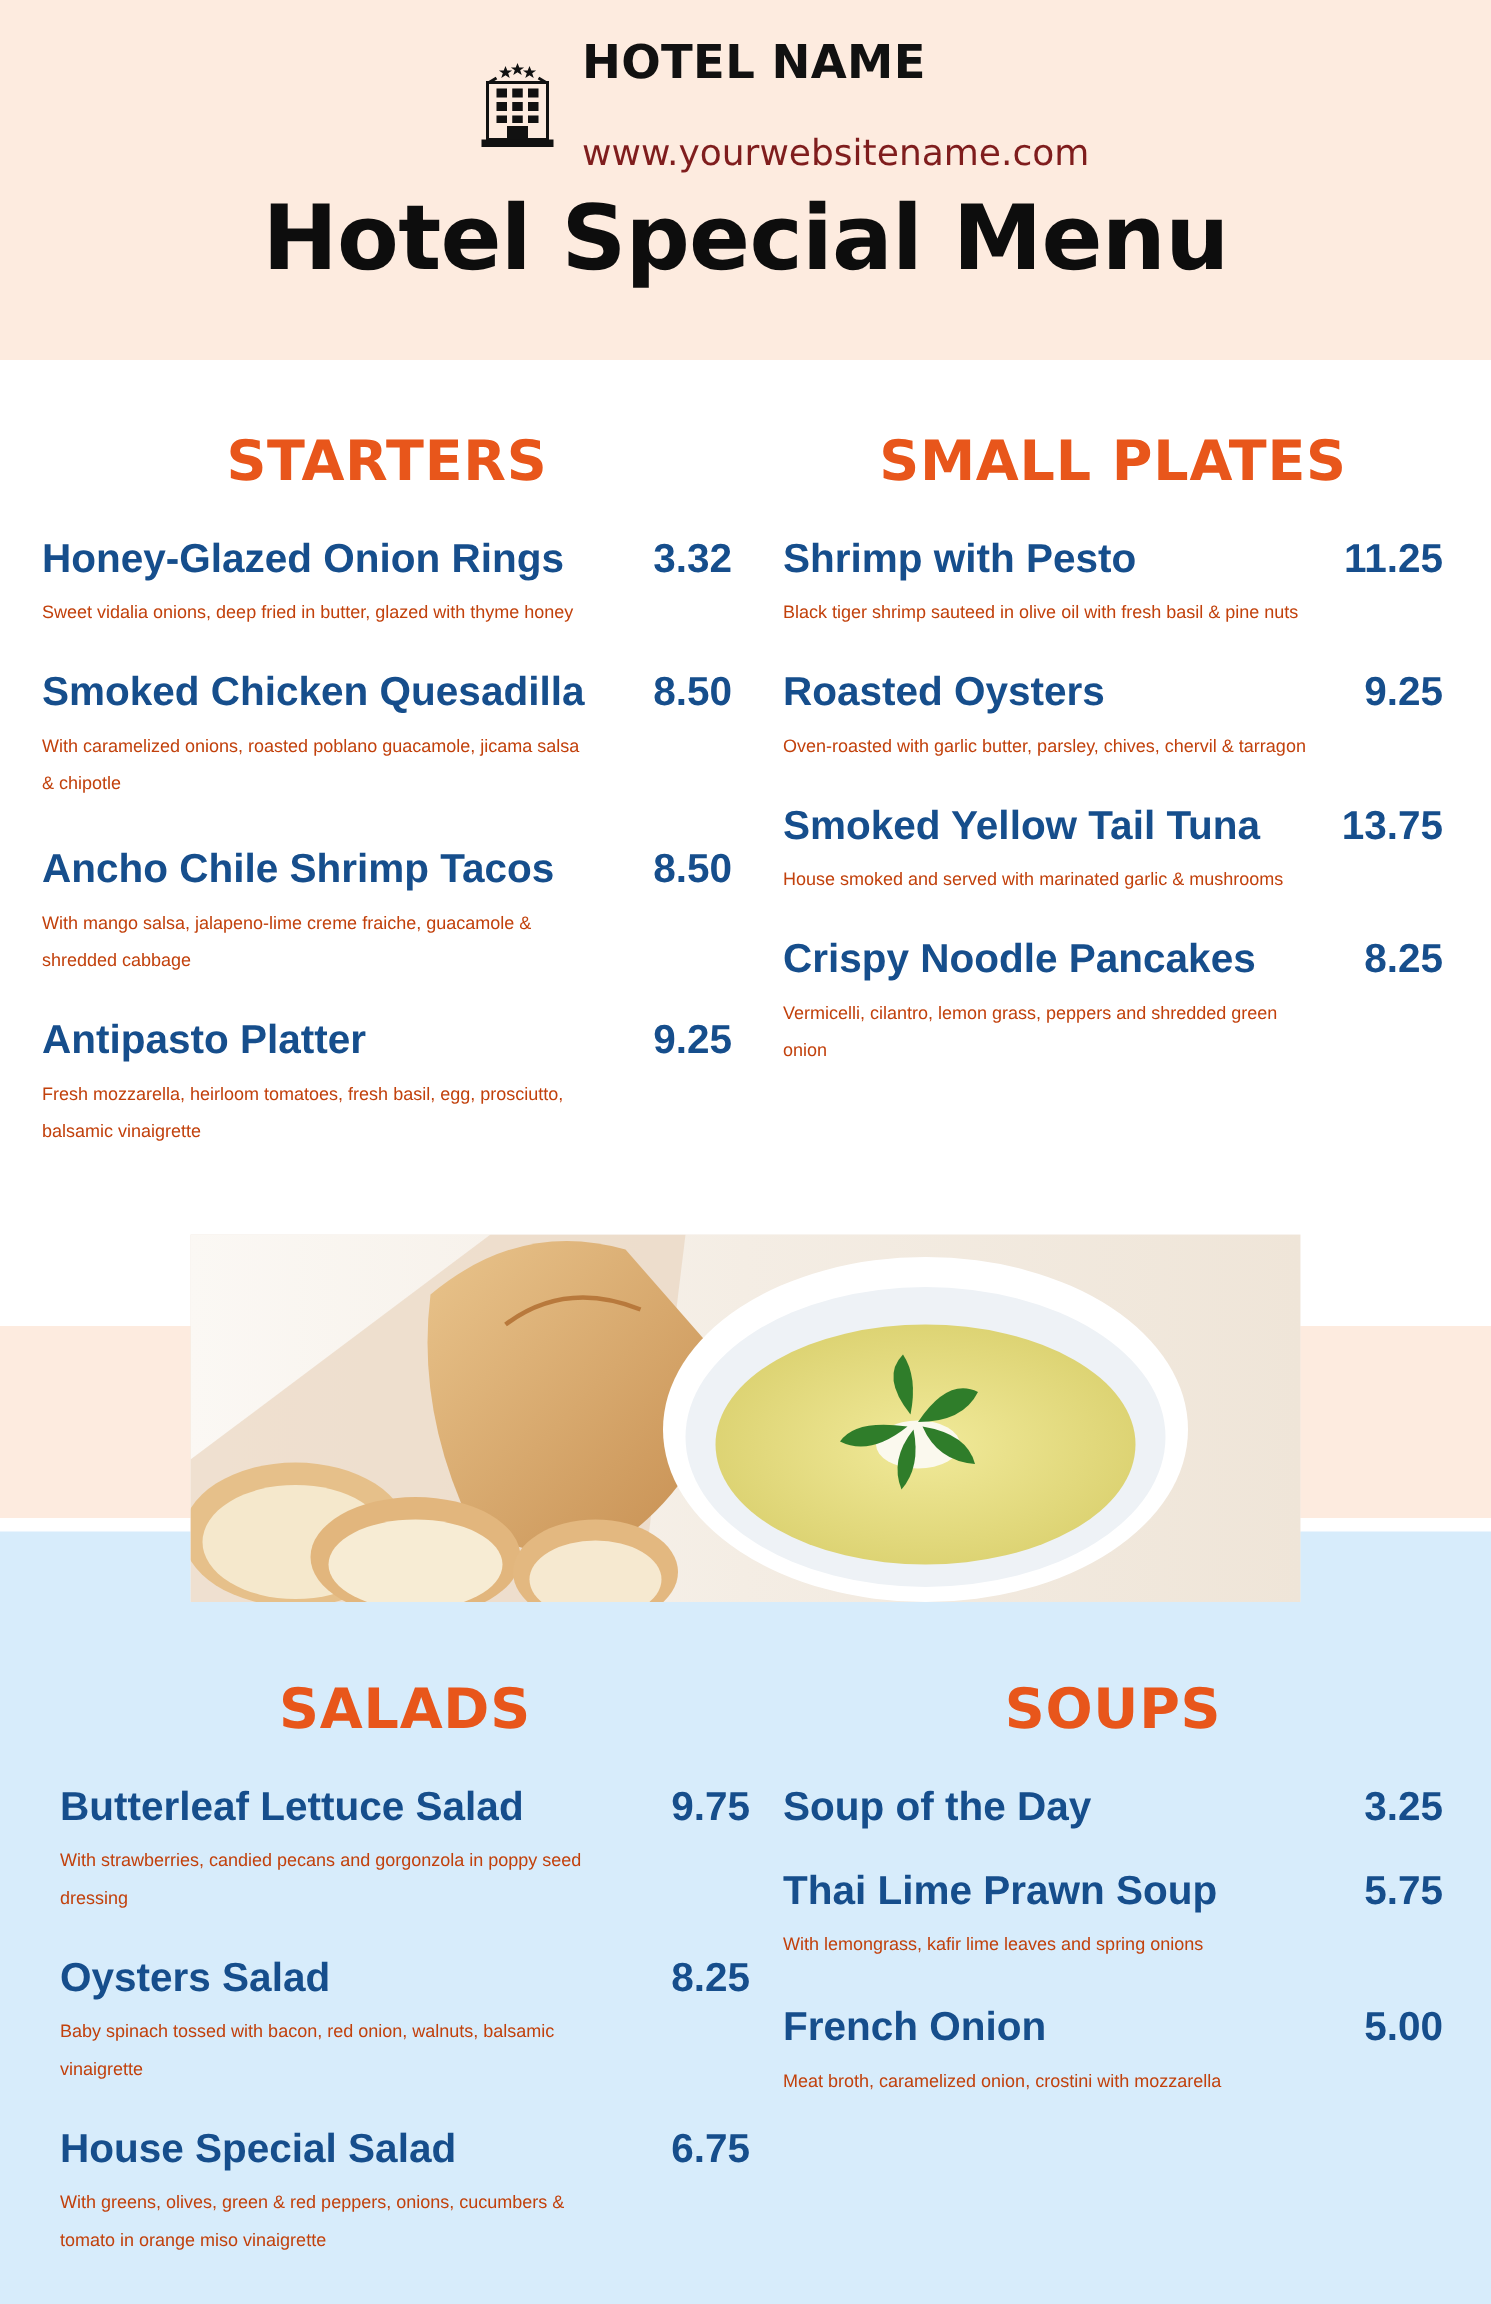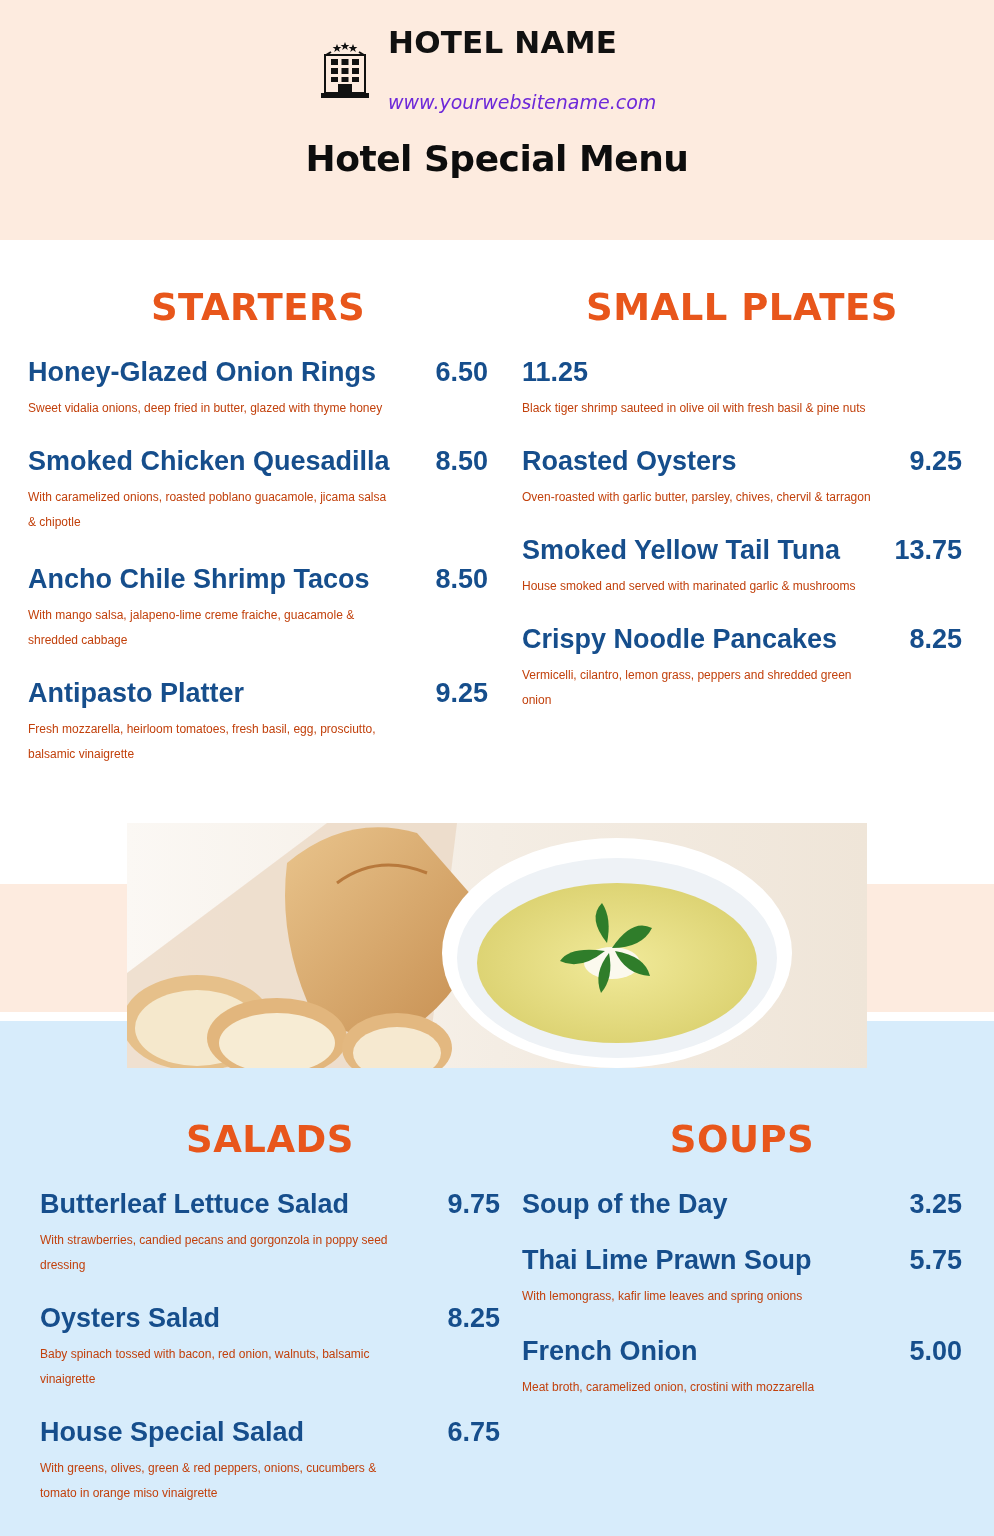--- a/index.html
+++ b/index.html
@@ -17,26 +17,26 @@
 
   
   .brand { position: absolute; top: 38px; left: 320px; height: 62px; display: flex; align-items: center; }
   .brand-icon { width: 50px; height: 62px; margin-right: 18px; }
   .brand-text { display: flex; flex-direction: column; gap: 31px; }
   .brand-name {
     font-family: "DejaVu Sans", sans-serif; font-weight: bold;
     font-size: 31px; line-height: 34px; color: #111; letter-spacing: 0.2px;
   }
   .brand-site {
-    font-family: "DejaVu Sans", sans-serif; font-size: 19px; line-height: 24px; color: #6d28d9; font-style: italic;
+    font-family: "DejaVu Sans", sans-serif; font-size: 24px; line-height: 24px; color: #7f1d1d;
   }
   .page-title {
     position: absolute; top: 126px; left: 0; width: 994px; text-align: center;
     font-family: "DejaVu Sans", sans-serif; font-weight: bold;
-    font-size: 36px; line-height: 66px; color: #0d0d0d; letter-spacing: -0.5px;
+    font-size: 60px; line-height: 66px; color: #0d0d0d; letter-spacing: -0.5px;
   }
 
   
   .section { position: absolute; width: 460px; }
   .sec-starters { left: 28px; top: 262px; }
   .sec-small { left: 522px; top: 262px; width: 440px; }
   .sec-salads { left: 40px; top: 1094px; }
   .sec-soups { left: 522px; top: 1094px; width: 440px; }
 
   .section-title {
@@ -101,21 +101,21 @@
   </div>
 </div>
 <div class="page-title">Hotel Special Menu</div>
 
 <div class="section sec-starters">
   <div class="section-title">STARTERS</div>
   <div class="items">
     <div class="item">
       <div class="item-head">
         <span class="item-name">Honey-Glazed Onion Rings</span>
-        <span class="item-price">6.50</span>
+        <span class="item-price">3.32</span>
       </div>
       <div class="item-desc">Sweet vidalia onions, deep fried in butter, glazed with thyme honey</div>
     </div>
     <div class="item">
       <div class="item-head">
         <span class="item-name">Smoked Chicken Quesadilla</span>
         <span class="item-price">8.50</span>
       </div>
       <div class="item-desc">With caramelized onions, roasted poblano guacamole, jicama salsa &amp; chipotle</div>
     </div>
@@ -134,20 +134,21 @@
       <div class="item-desc">Fresh mozzarella, heirloom tomatoes, fresh basil, egg, prosciutto, balsamic vinaigrette</div>
     </div>
   </div>
 </div>
 
 <div class="section sec-small">
   <div class="section-title">SMALL PLATES</div>
   <div class="items">
     <div class="item">
       <div class="item-head">
+        <span class="item-name">Shrimp with Pesto</span>
         <span class="item-price">11.25</span>
       </div>
       <div class="item-desc">Black tiger shrimp sauteed in olive oil with fresh basil &amp; pine nuts</div>
     </div>
     <div class="item">
       <div class="item-head">
         <span class="item-name">Roasted Oysters</span>
         <span class="item-price">9.25</span>
       </div>
       <div class="item-desc">Oven-roasted with garlic butter, parsley, chives, chervil &amp; tarragon</div>

